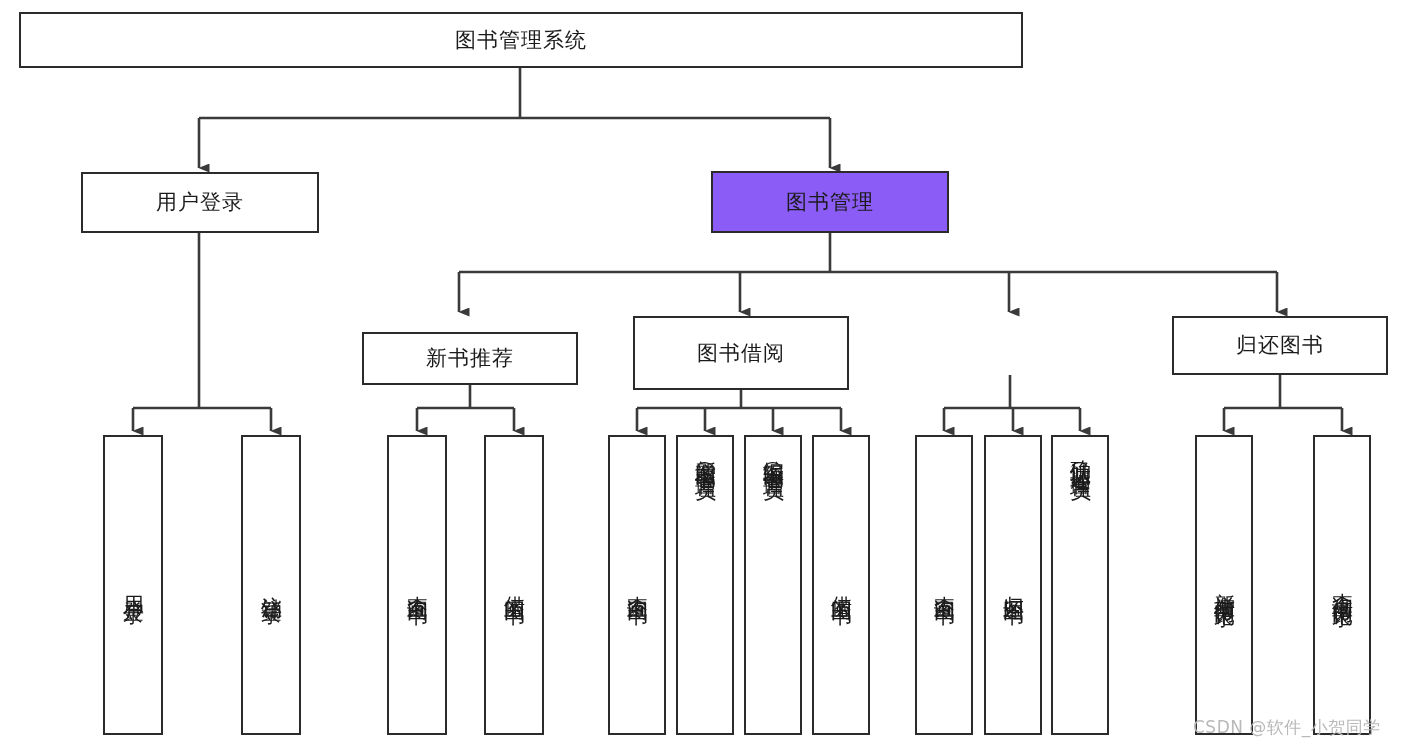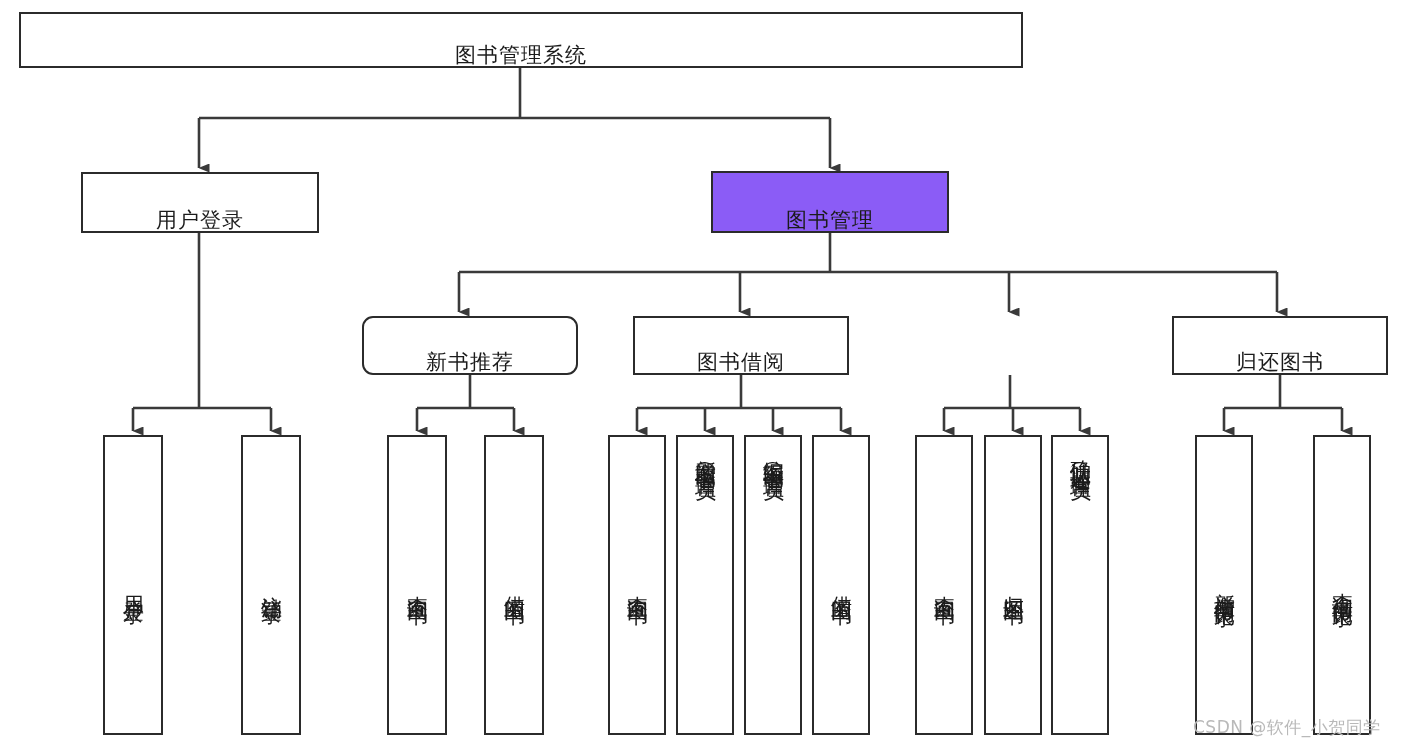--- a/index.html
+++ b/index.html
@@ -24,21 +24,21 @@
     width: 1405px;
     height: 747px;
     pointer-events: none;
   }
   .node {
     position: absolute;
     box-sizing: border-box;
     background: #ffffff;
     border: 2px solid #2b2b2b;
     display: flex;
-    align-items: flex-end;
+    align-items: center;
     justify-content: center;
   }
   .node .label {
     color: #1b1b1b;
     line-height: 1.05;
     text-align: center;
     white-space: nowrap;
   }
   .node.horizontal .label {
     font-size: 21px;
@@ -131,24 +131,24 @@
     <span class="label" style="color: rgb(27, 27, 27);">图书管理系统</span>
   </div>
 
   <div class="node horizontal" id="node-l1-0" style="left: 81px; top: 172px; width: 238px; height: 61px; border-color: rgb(43, 43, 43); background: rgb(255, 255, 255);">
     <span class="label" style="color: rgb(27, 27, 27);">用户登录</span>
   </div>
   <div class="node horizontal" id="node-l1-1" style="left: 711px; top: 171px; width: 238px; height: 62px; border-color: rgb(43, 43, 43); background: #8b5cf6;">
     <span class="label" style="color: rgb(27, 27, 27);">图书管理</span>
   </div>
 
-  <div class="node horizontal" id="node-l2-0" style="left: 362px; top: 316px; width: 216px; height: 59px; border-color: rgb(43, 43, 43); background: rgb(255, 255, 255); border-radius: 11px;">
+  <div class="node horizontal" id="node-l2-0" style="left: 362px; top: 332px; width: 216px; height: 53px; border-color: rgb(43, 43, 43); background: rgb(255, 255, 255);">
     <span class="label" style="color: rgb(27, 27, 27);">新书推荐</span>
   </div>
-  <div class="node horizontal" id="node-l2-1" style="left: 633px; top: 316px; width: 216px; height: 59px; border-color: rgb(43, 43, 43); background: rgb(255, 255, 255);">
+  <div class="node horizontal" id="node-l2-1" style="left: 633px; top: 316px; width: 216px; height: 74px; border-color: rgb(43, 43, 43); background: rgb(255, 255, 255);">
     <span class="label" style="color: rgb(27, 27, 27);">图书借阅</span>
   </div>
   <div class="node horizontal" id="node-l2-3" style="left: 1172px; top: 316px; width: 216px; height: 59px; border-color: rgb(43, 43, 43); background: rgb(255, 255, 255);">
     <span class="label" style="color: rgb(27, 27, 27);">归还图书</span>
   </div>
 
   <div class="node vertical center" id="node-leaf-0" style="left: 103px; top: 435px; width: 60px; height: 300px; border-color: rgb(43, 43, 43); background: rgb(255, 255, 255);">
     <span class="label" style="color: rgb(27, 27, 27);">用户登录</span>
   </div>
   <div class="node vertical center" id="node-leaf-1" style="left: 241px; top: 435px; width: 60px; height: 300px; border-color: rgb(43, 43, 43); background: rgb(255, 255, 255);">

